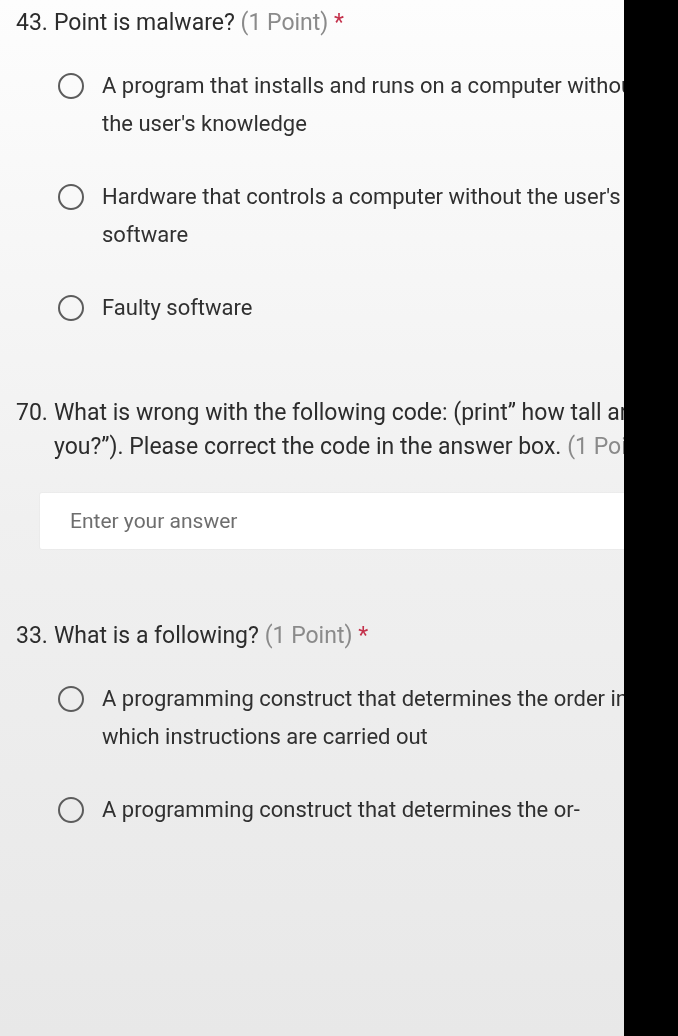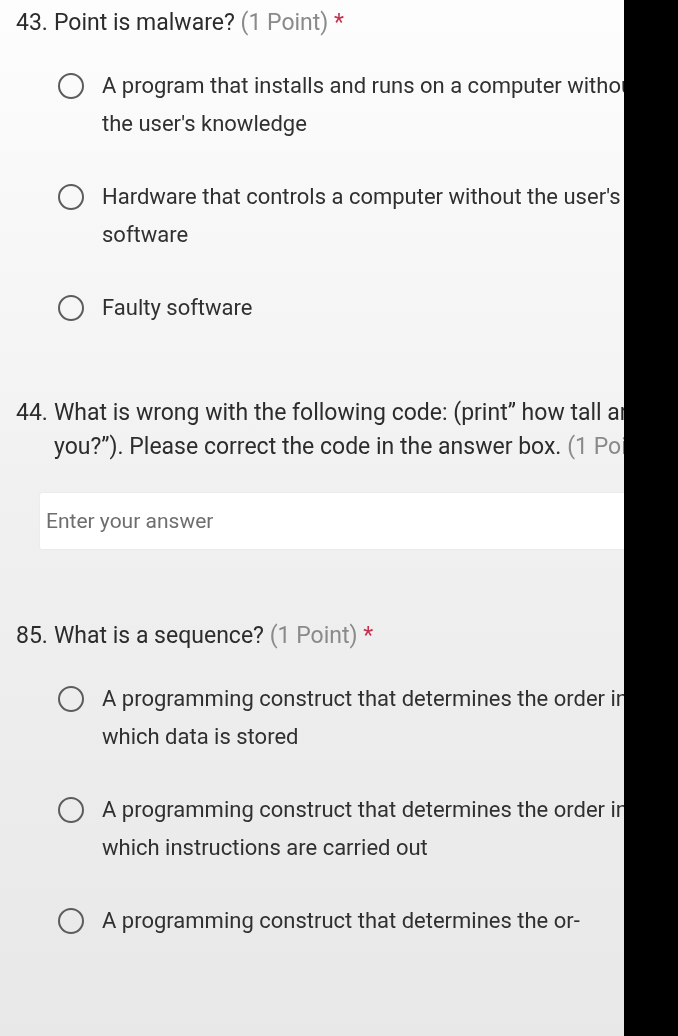--- a/index.html
+++ b/index.html
@@ -71,21 +71,21 @@
     flex: 1 1 auto;
     font-size: 22px;
     line-height: 1.7;
     color: #303030;
     padding-right: 28px;
   }
   .answer-box {
     margin-left: 24px;
     margin-right: 20px;
     background: #fff;
-    padding: 16px 6px;
+    padding: 16px 30px;
     font-size: 21px;
     color: #6e6e6e;
     border-radius: 2px;
     box-shadow: 0 0 0 1px rgba(0,0,0,0.02);
   }
   .q44 .q-head { margin-bottom: 30px; }
 </style>
 </head>
 <body>
 
@@ -111,44 +111,40 @@
       </div>
       <div class="option">
         <span class="radio"></span>
         <span class="opt-text">Faulty software</span>
       </div>
     </div>
   </div>
 
   <div class="question q44">
     <div class="q-head">
-      <span class="q-num">44.</span>
+      <span class="q-num">70.</span>
       <span class="q-title">
         <span>What is wrong with the following code: (print” how tall are you?”). Please correct the code in the answer box.</span>
         <span class="points">(1 Point)</span>
         <span class="req">*</span>
       </span>
     </div>
     <div class="answer-box">Enter your answer</div>
   </div>
 
   <div class="question" style="margin-bottom:0;">
     <div class="q-head">
-      <span class="q-num">85.</span>
+      <span class="q-num">33.</span>
       <span class="q-title">
-        <span>What is a sequence?</span>
+        <span>What is a following?</span>
         <span class="points">(1 Point)</span>
         <span class="req">*</span>
       </span>
     </div>
     <div class="options">
-      <div class="option">
-        <span class="radio"></span>
-        <span class="opt-text">A programming construct that determines the order in which data is stored</span>
-      </div>
       <div class="option">
         <span class="radio"></span>
         <span class="opt-text">A programming construct that determines the order in which instructions are carried out</span>
       </div>
       <div class="option" style="margin-bottom:0;justify-content:flex-end;">
         <span class="radio"></span>
         <span class="opt-text">A programming construct that determines the or-</span>
       </div>
     </div>
   </div>

